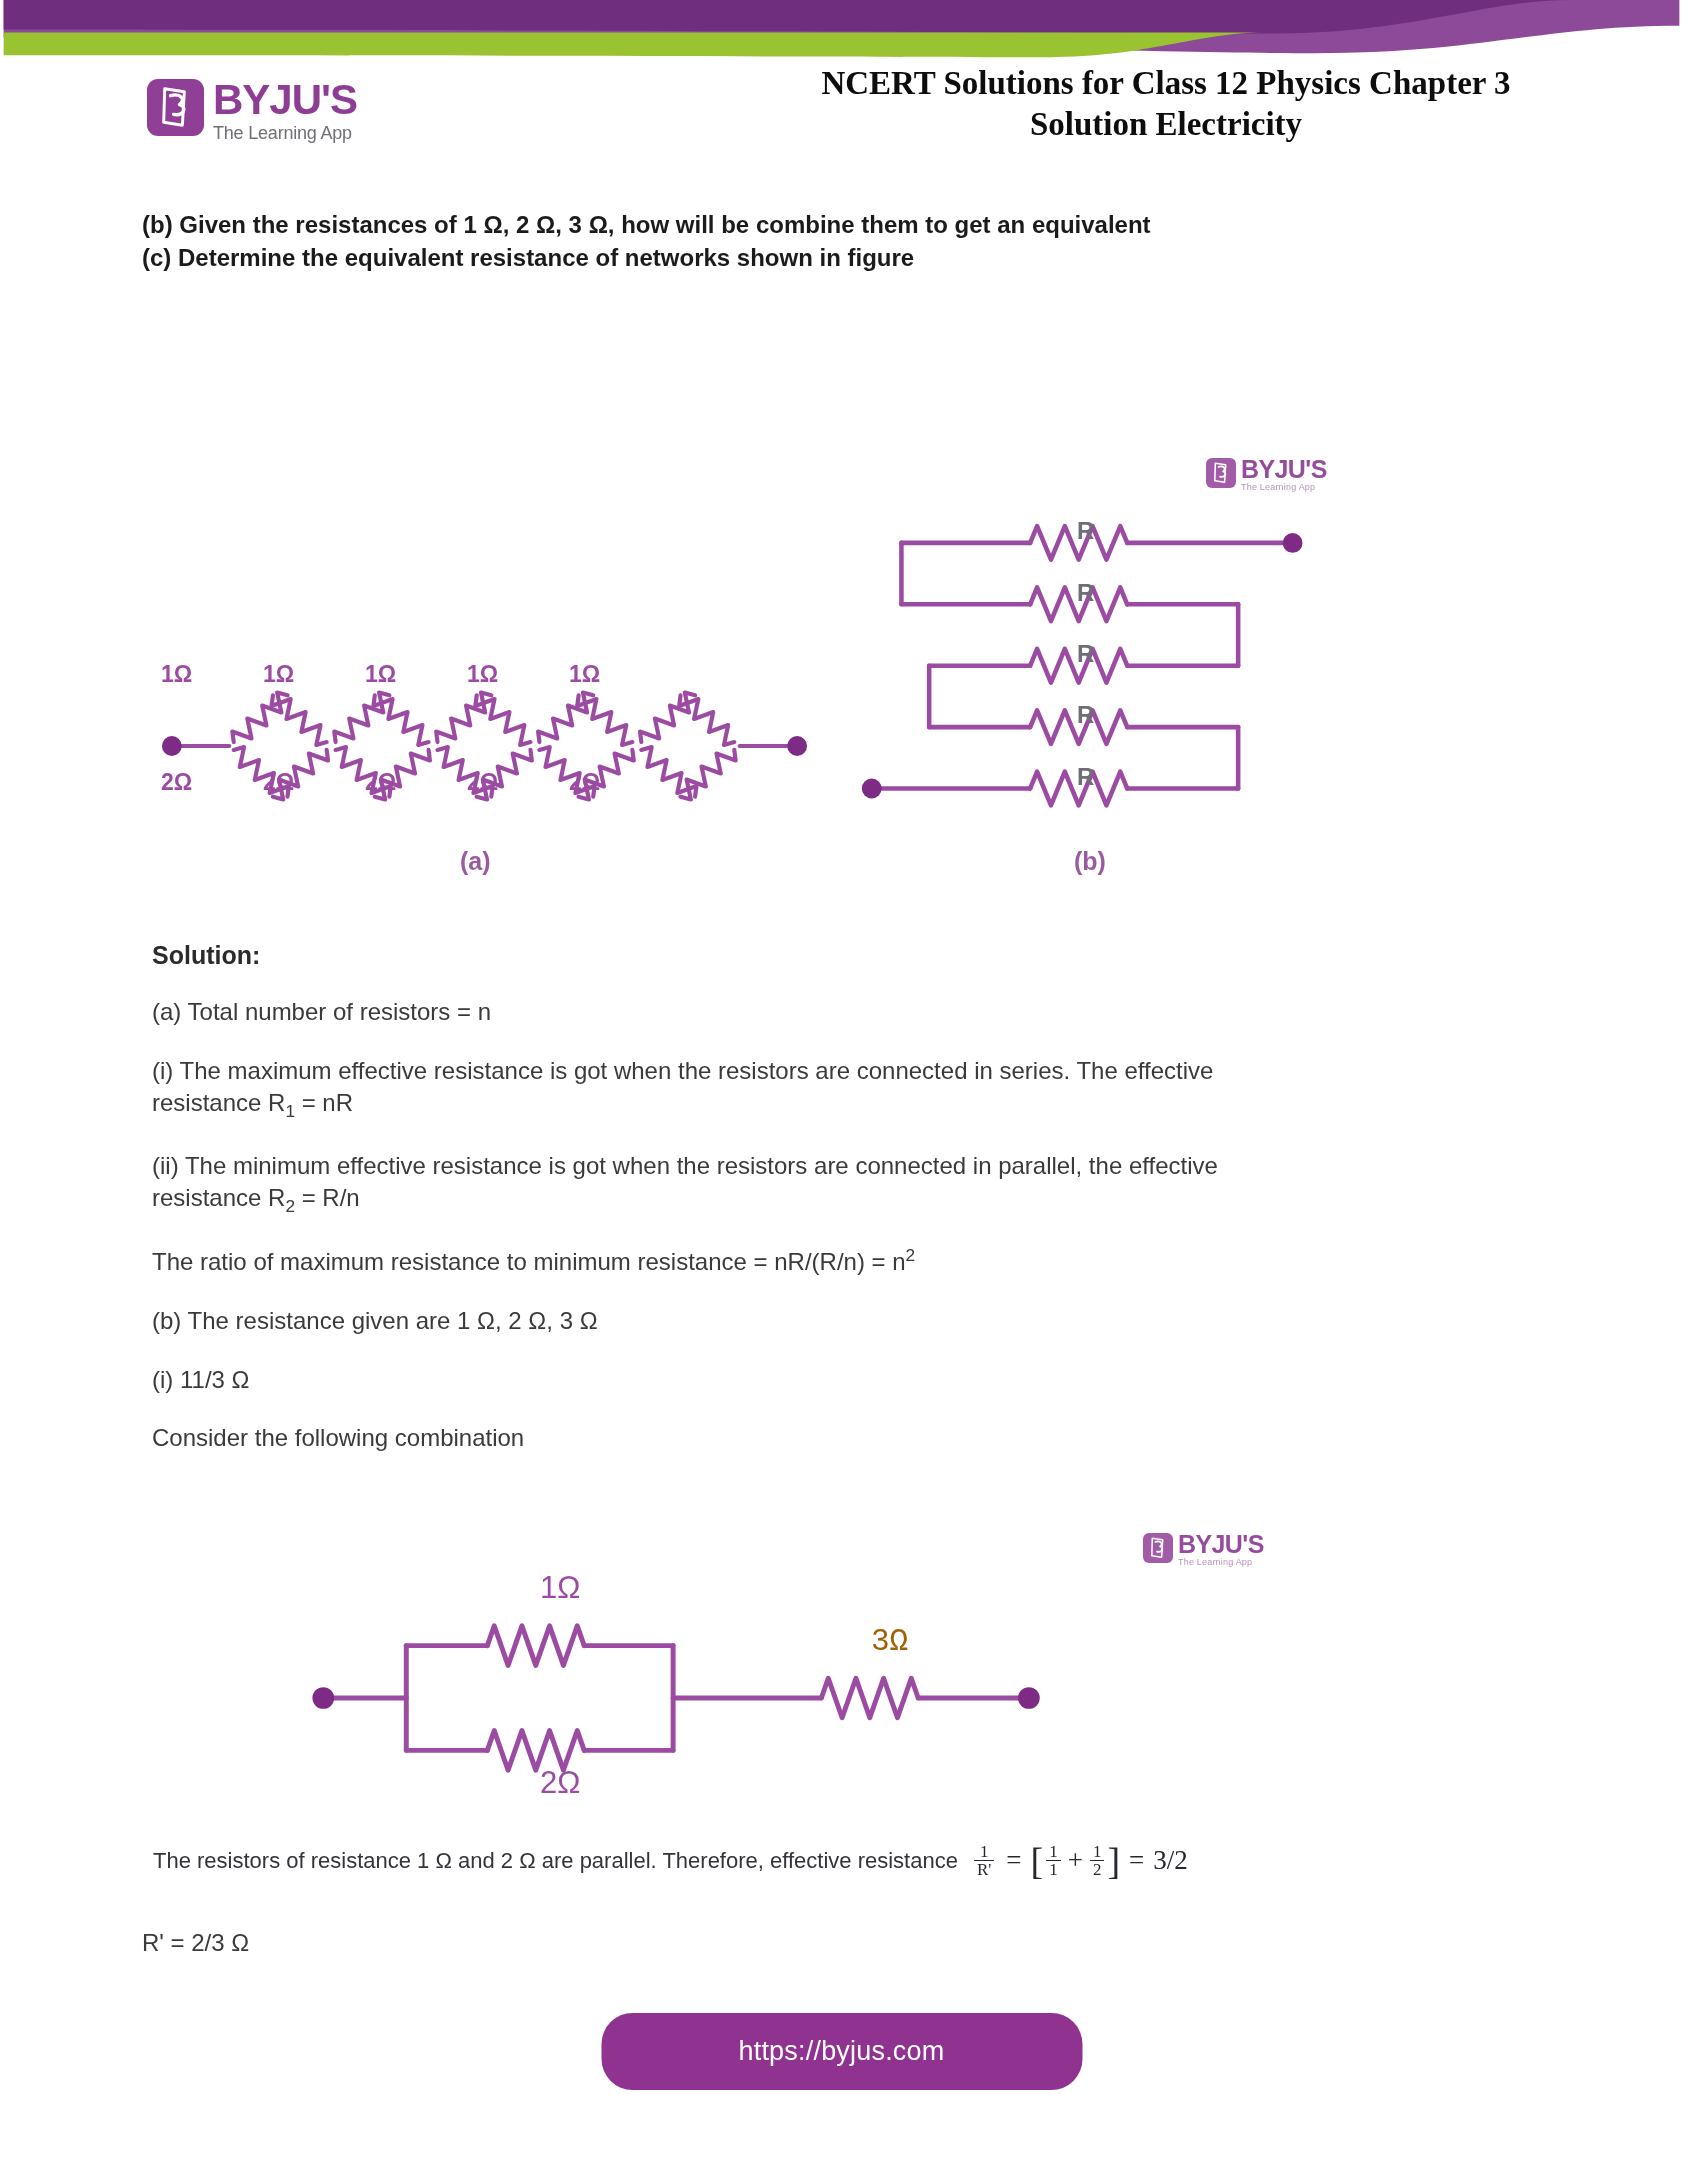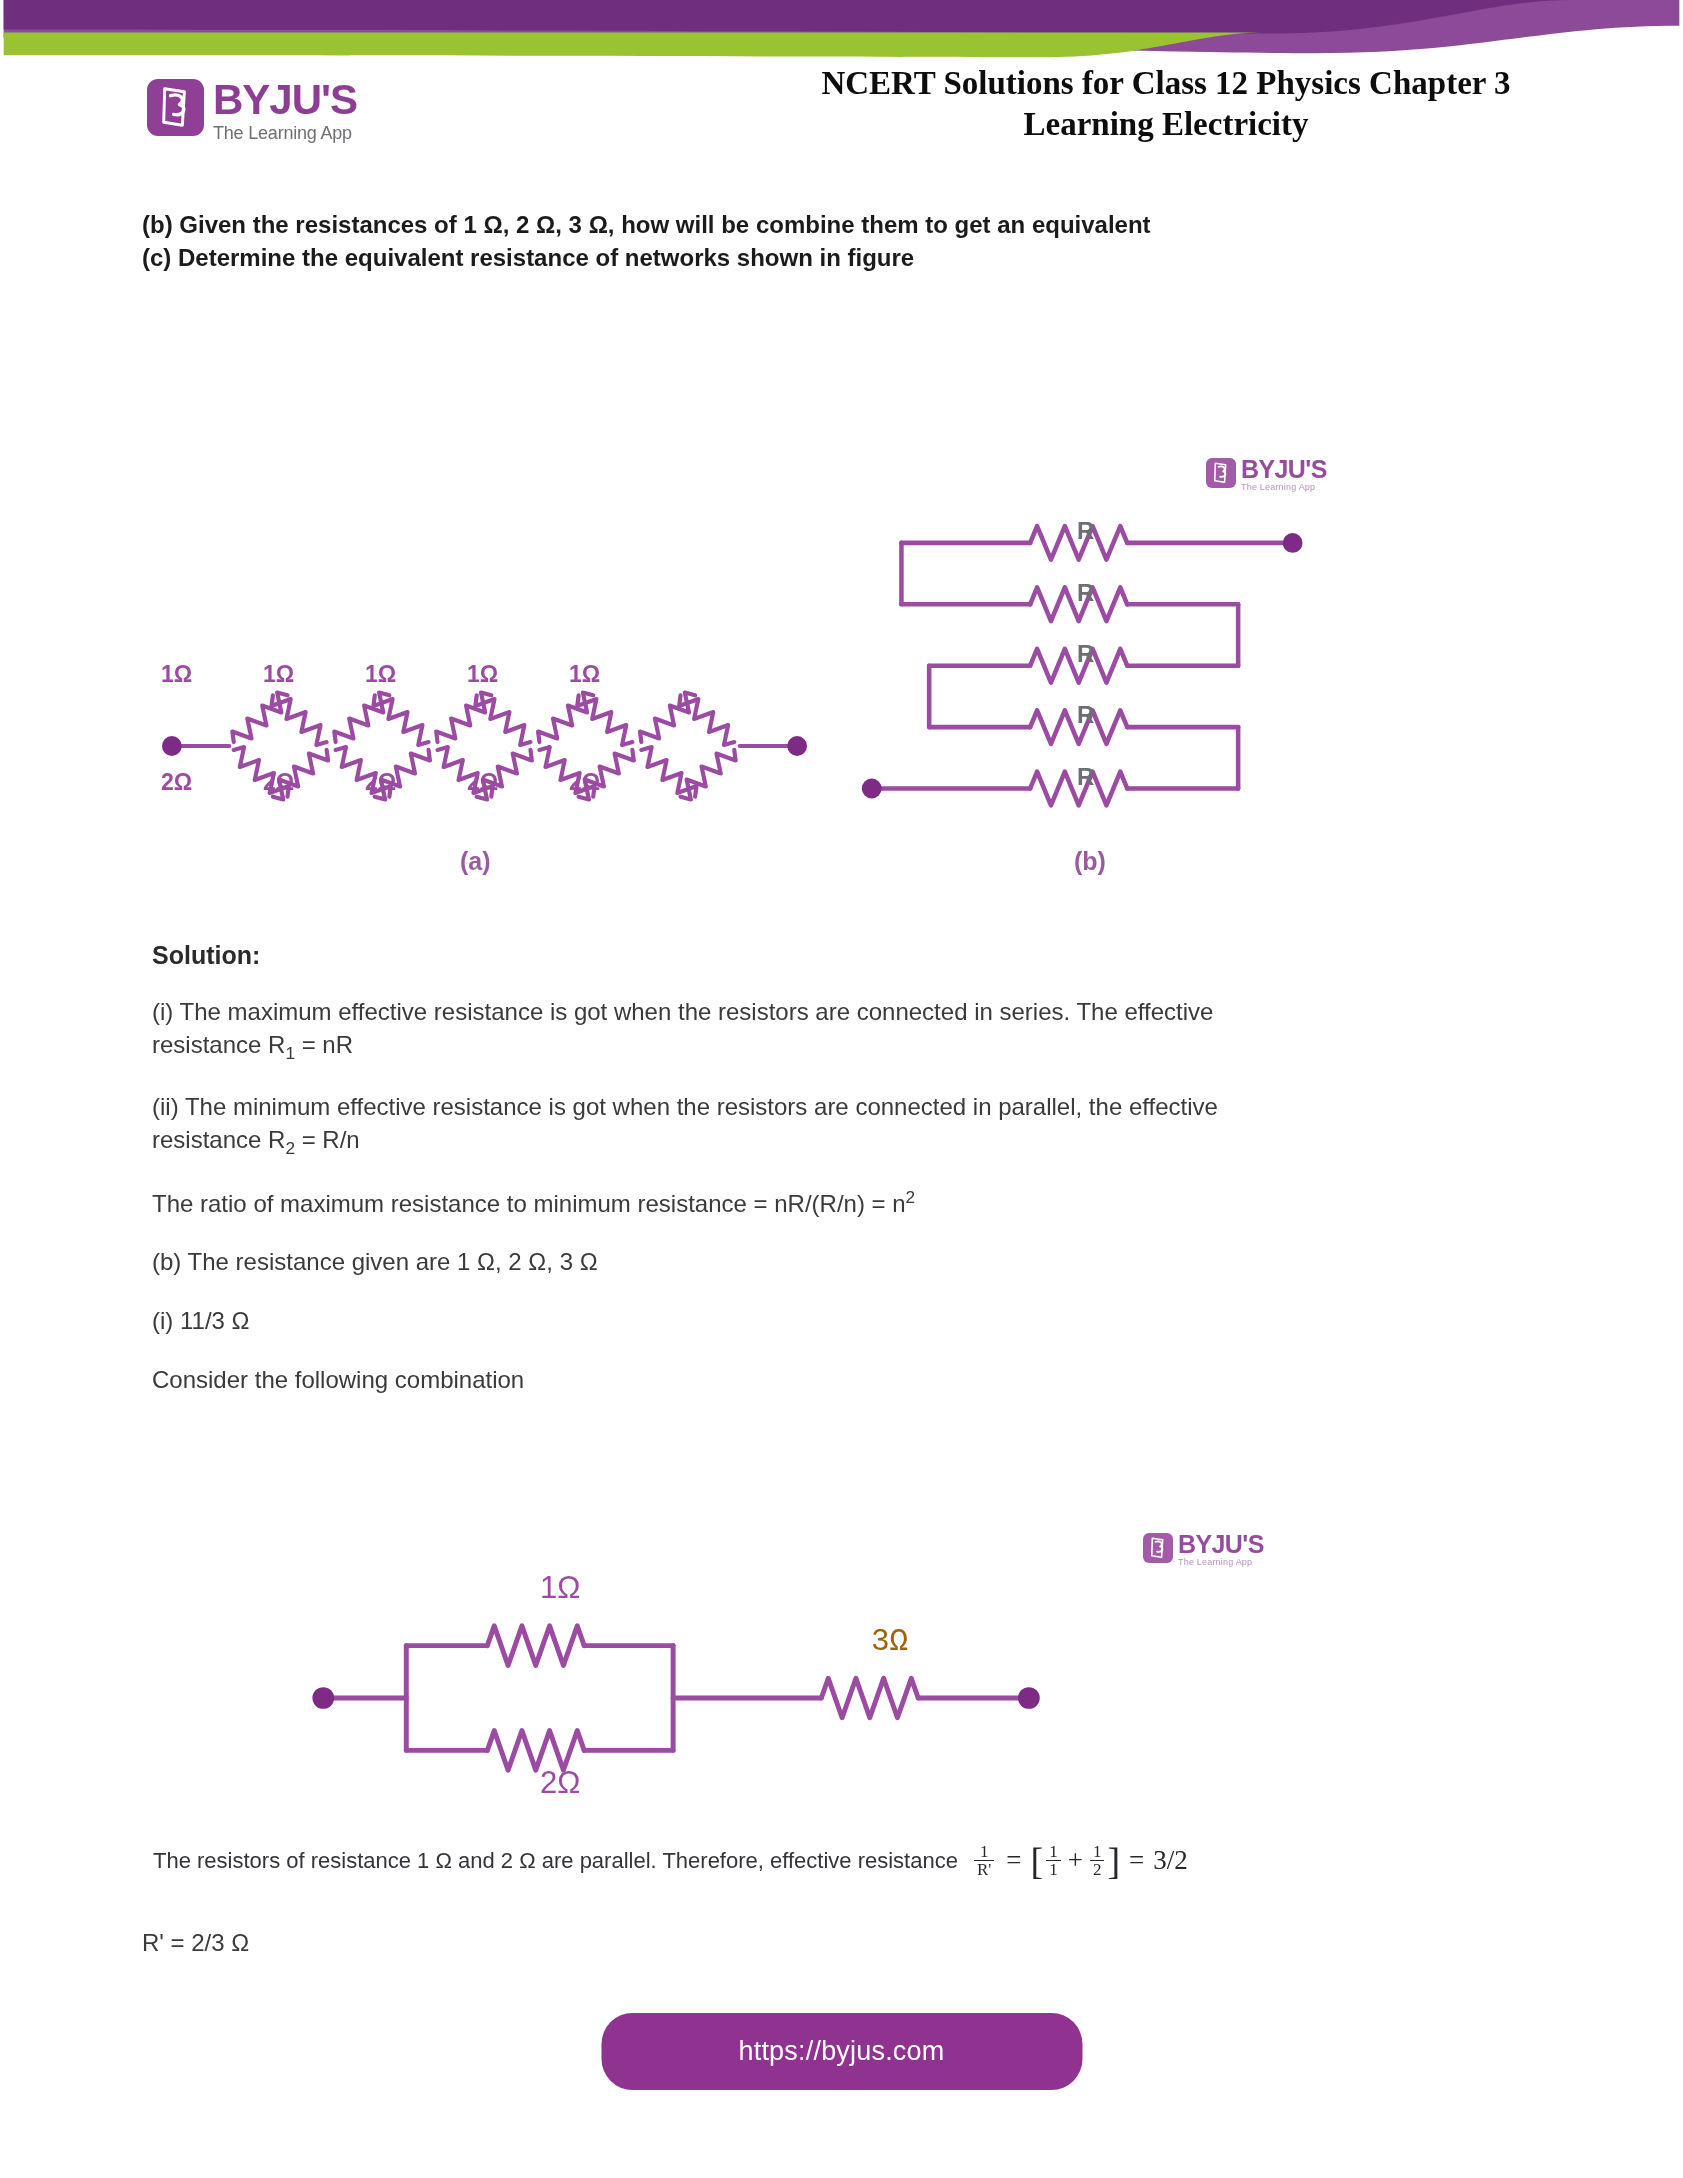--- a/index.html
+++ b/index.html
@@ -264,21 +264,21 @@
       </svg>
     </div>
     <div class="logo-text">
       <div class="logo-word">BYJU'S</div>
       <div class="logo-tag">The Learning App</div>
     </div>
   </div>
 
   <div class="doc-title">
     <div>NCERT Solutions for Class 12 Physics Chapter 3</div>
-    <div>Learning Electricity</div>
+    <div>Solution Electricity</div>
   </div>
 </div>
 
 <div class="question">
   <div>(b) Given the resistances of 1 Ω, 2 Ω, 3 Ω, how will be combine them to get an equivalent</div>
   <div>(c) Determine the equivalent resistance of networks shown in figure</div>
 </div>
 
 <div class="fig-row1">
 
@@ -460,20 +460,21 @@
   <div style="position:absolute; left:1077px; top:204px; font-family:'Liberation Sans',sans-serif; font-weight:bold; font-size:24px; color:#6e6e76;">R</div>
   <div style="position:absolute; left:1077px; top:265px; font-family:'Liberation Sans',sans-serif; font-weight:bold; font-size:24px; color:#6e6e76;">R</div>
   <div style="position:absolute; left:1077px; top:327px; font-family:'Liberation Sans',sans-serif; font-weight:bold; font-size:24px; color:#6e6e76;">R</div>
 
   <div class="figlabel" style="left:1074px; top:411px;">(b)</div>
 </div>
 
 <div class="solution">
   <div class="sol-head">Solution:</div>
 
+  <div class="sol-p">(a) Total number of resistors = n</div>
 
   <div class="sol-p">
     <span>(i) The maximum effective resistance is got when the resistors are connected in series. The effective</span><br>
     <span>resistance R</span><sub>1</sub><span> = nR</span>
   </div>
 
   <div class="sol-p">
     <span>(ii) The minimum effective resistance is got when the resistors are connected in parallel, the effective</span><br>
     <span>resistance R</span><sub>2</sub><span> = R/n</span>
   </div>

